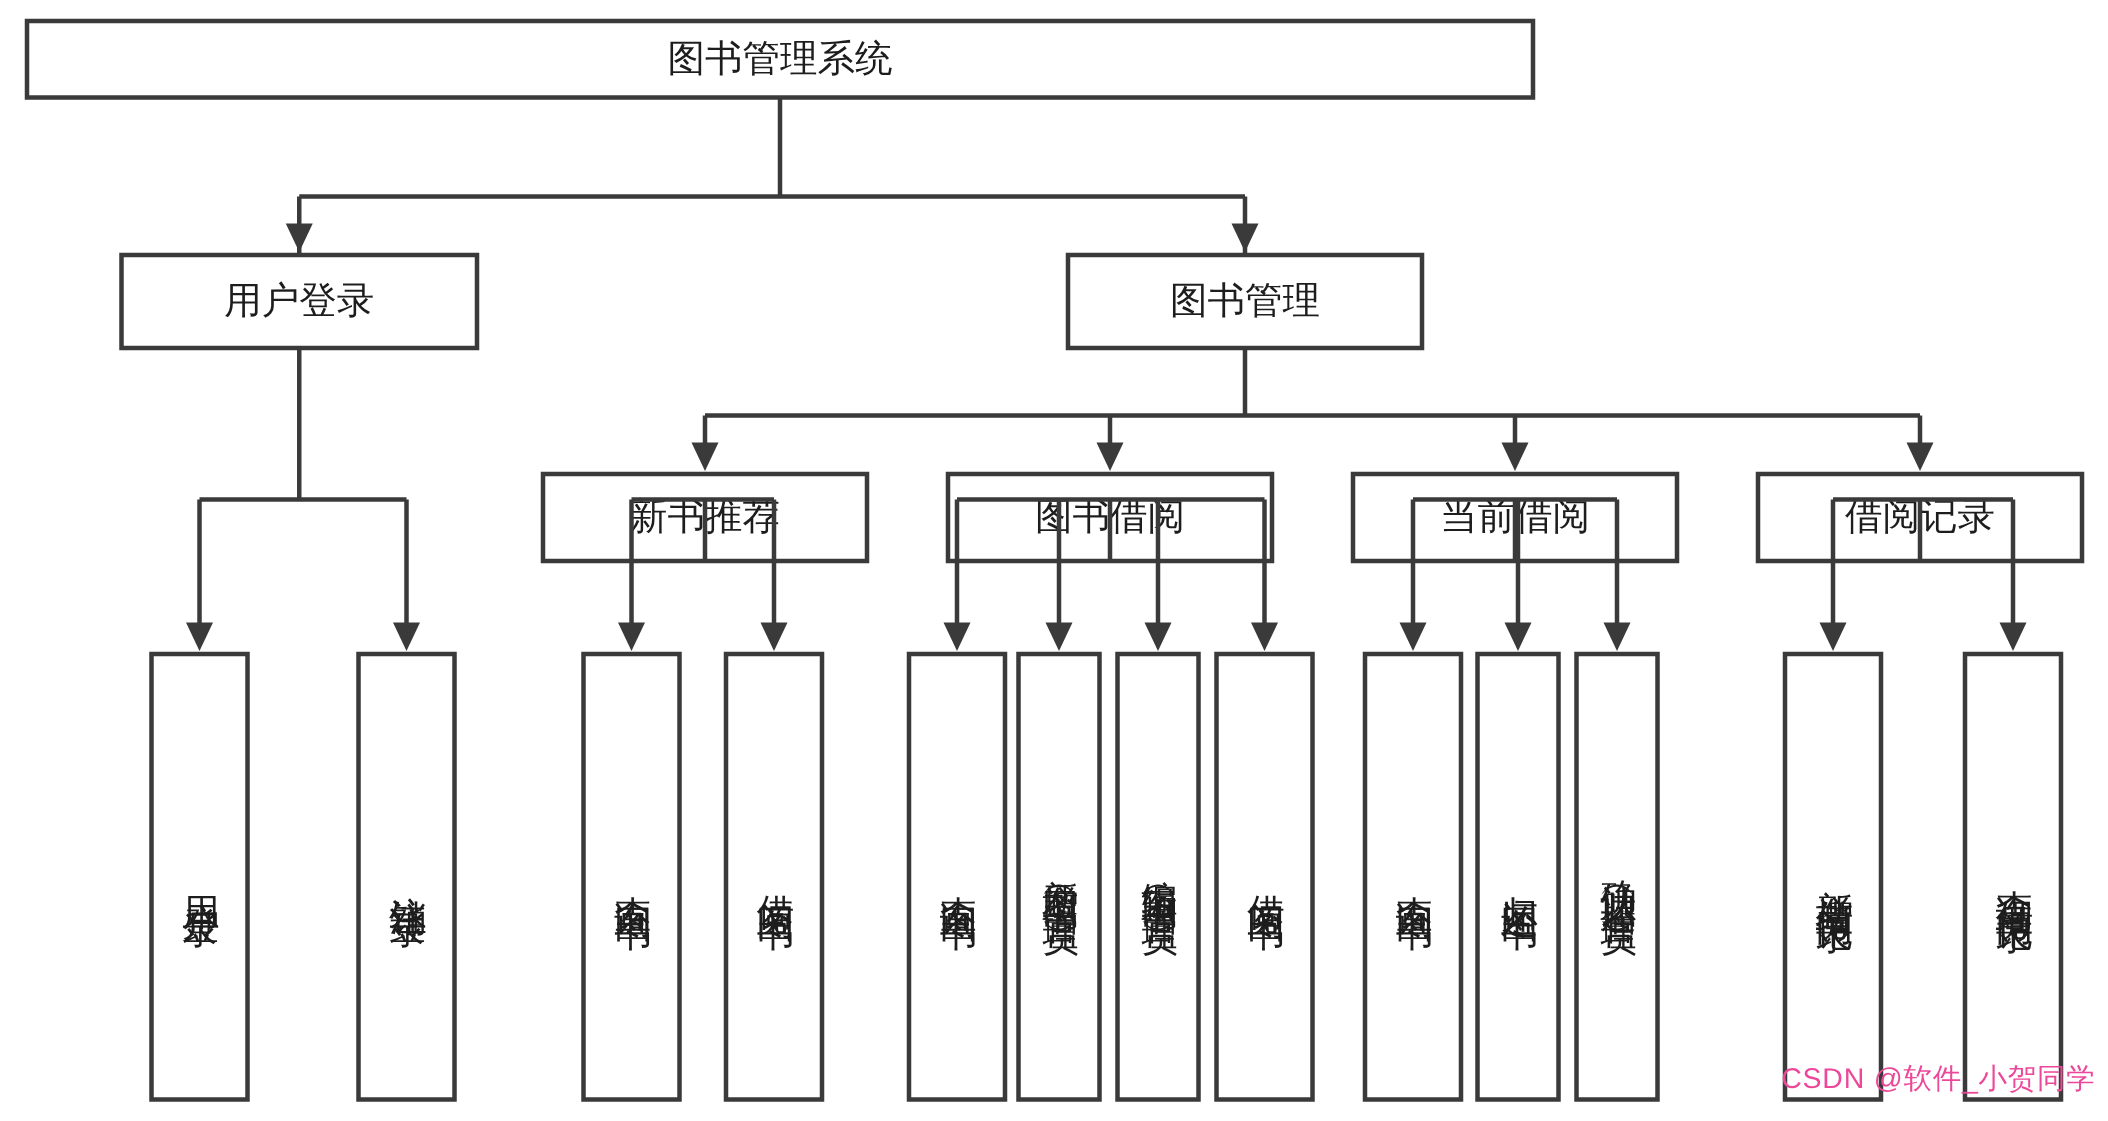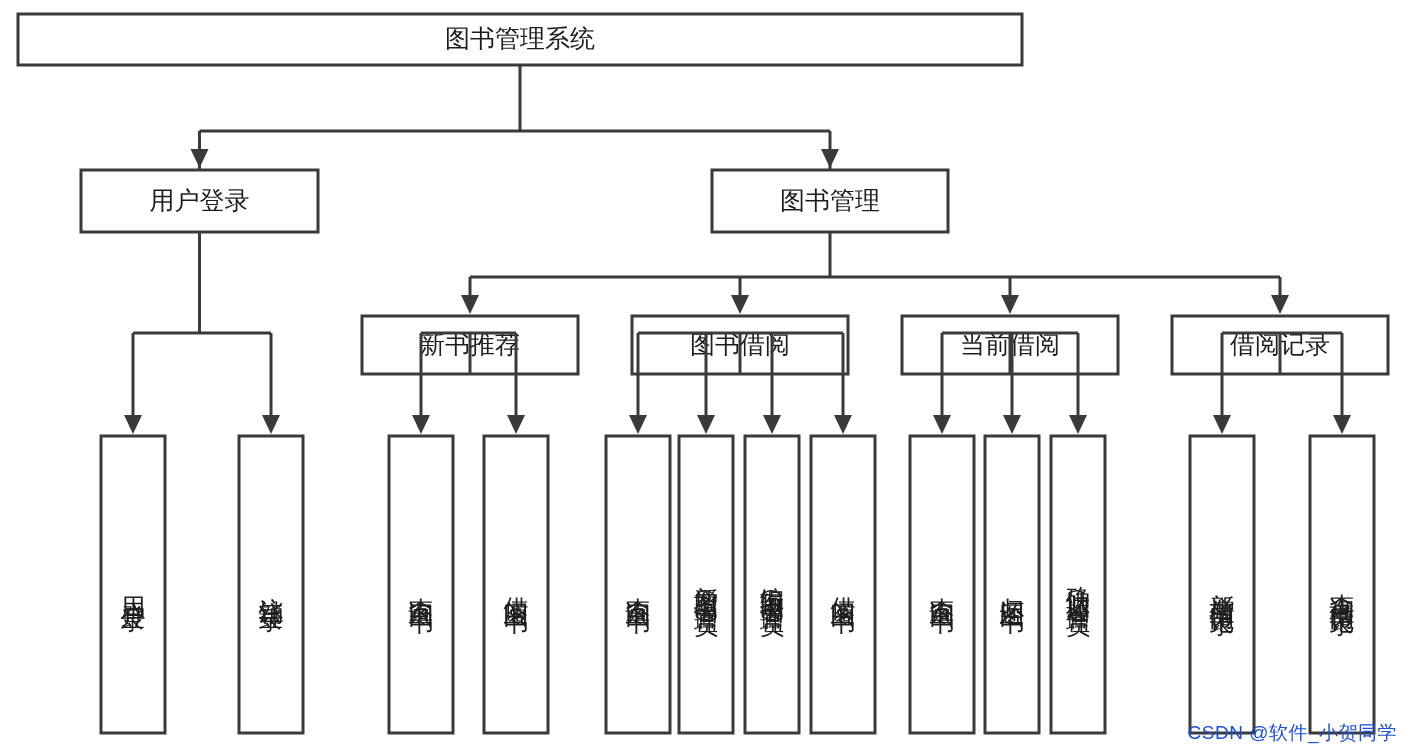--- a/index.html
+++ b/index.html
@@ -69,24 +69,24 @@
   .vlabel-wrap {
     position: absolute;
     display: flex;
     align-items: center;
     justify-content: center;
     pointer-events: none;
   }
   #watermark {
     position: absolute;
     right: 8px;
-    bottom: 1px;
+    bottom: 15px;
     font-family: "Liberation Sans", "DejaVu Sans", sans-serif;
     font-size: 19px;
-    color: #1d4ed8;
+    color: #ec4899;
     letter-spacing: 0.5px;
     white-space: nowrap;
   }
 </style>
 </head>
 <body>
 
 <div id="diagram-root">
   <svg class="flow" id="flow-svg" viewBox="0 0 1405 747">
       <line x1="520" y1="65" x2="520" y2="131" class="connector"></line>

